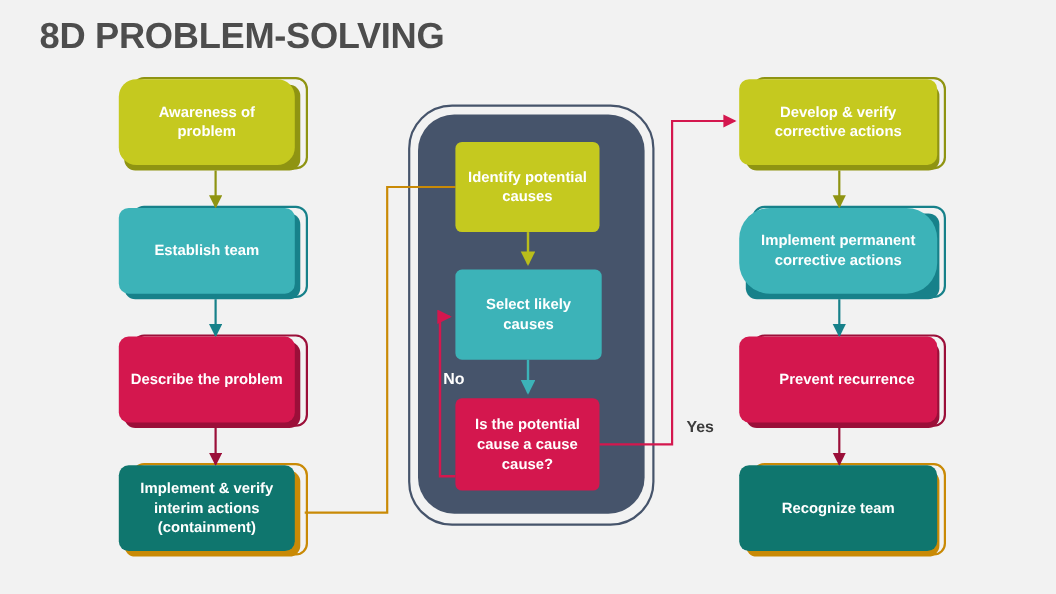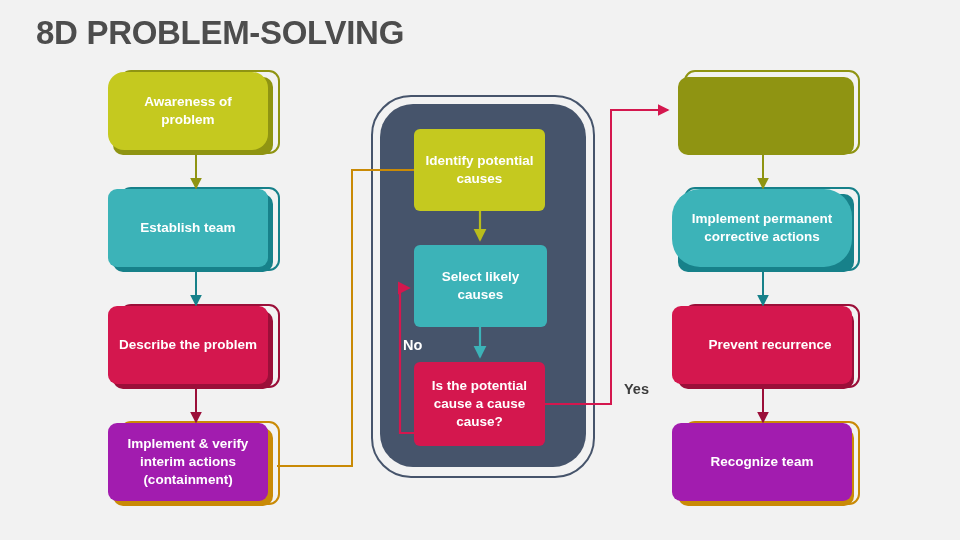--- a/index.html
+++ b/index.html
@@ -58,21 +58,21 @@
   .c-olive-r{border:2px solid #8f9412;}
 
   .c-teal   {background:#3cb3b8;}
   .c-teal-d {background:#17818a;}
   .c-teal-r {border:2px solid #17818a;}
 
   .c-crim   {background:#d4174e;}
   .c-crim-d {background:#9b0f39;}
   .c-crim-r {border:2px solid #9b0f39;}
 
-  .c-orng   {background:#a21caf;}
+  .c-orng   {background:#0f766e;}
   .c-orng-d {background:#c98a06;}
   .c-orng-r {border:2px solid #c98a06;}
 
   
   #panel-ring{
     position:absolute;
     box-sizing:border-box;
     border:2.5px solid #46546b;
     border-radius:40px;
     z-index:1;
@@ -188,20 +188,23 @@
   <div class="cnode c-teal" style="left:414px;top:245px;width:133px;height:82px;">
     <span>Select likely causes</span>
   </div>
 
   <div class="cnode c-crim" style="left:414px;top:362px;width:131px;height:84px;">
     <span>Is the potential cause a cause cause?</span>
   </div>
 
   <div class="ring c-olive-r" style="left:684px;top:70px;width:176px;height:84px;"></div>
   <div class="shadow c-olive-d" style="left:678px;top:77px;width:176px;height:78px;"></div>
+  <div class="node c-olive" style="left:672px;top:72px;width:180px;height:78px;">
+    <span>Develop &amp; verify corrective actions</span>
+  </div>
 
   <div class="ring c-teal-r" style="left:684px;top:187px;width:176px;height:84px;"></div>
   <div class="shadow c-teal-d" style="left:678px;top:194px;width:176px;height:78px;"></div>
   <div class="node c-teal" style="left:672px;top:189px;width:180px;height:78px;border-radius:28px;">
     <span>Implement permanent corrective actions</span>
   </div>
 
   <div class="ring c-crim-r" style="left:684px;top:304px;width:176px;height:84px;"></div>
   <div class="shadow c-crim-d" style="left:678px;top:311px;width:176px;height:78px;"></div>
   <div class="node c-crim" style="left:672px;top:306px;width:180px;height:78px;padding-left:24px;">

